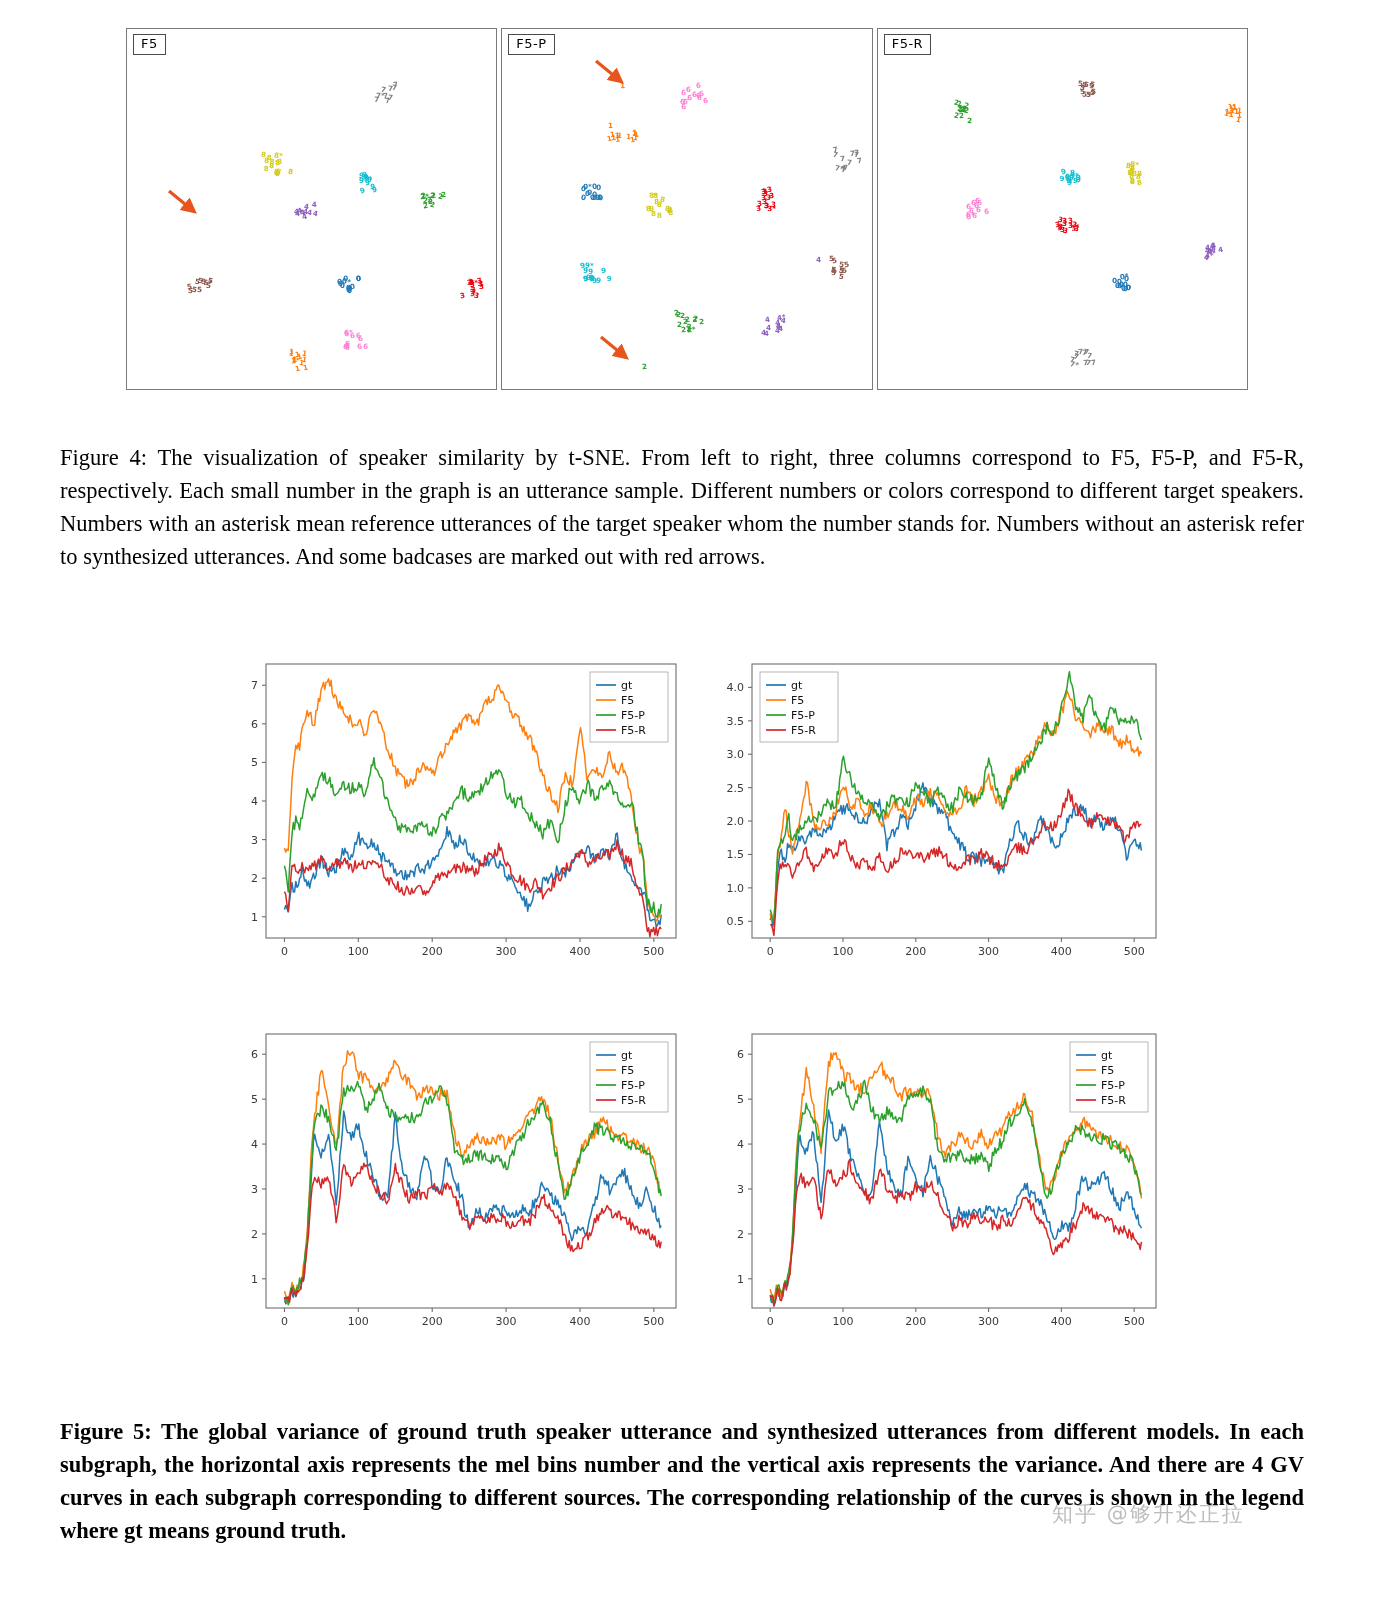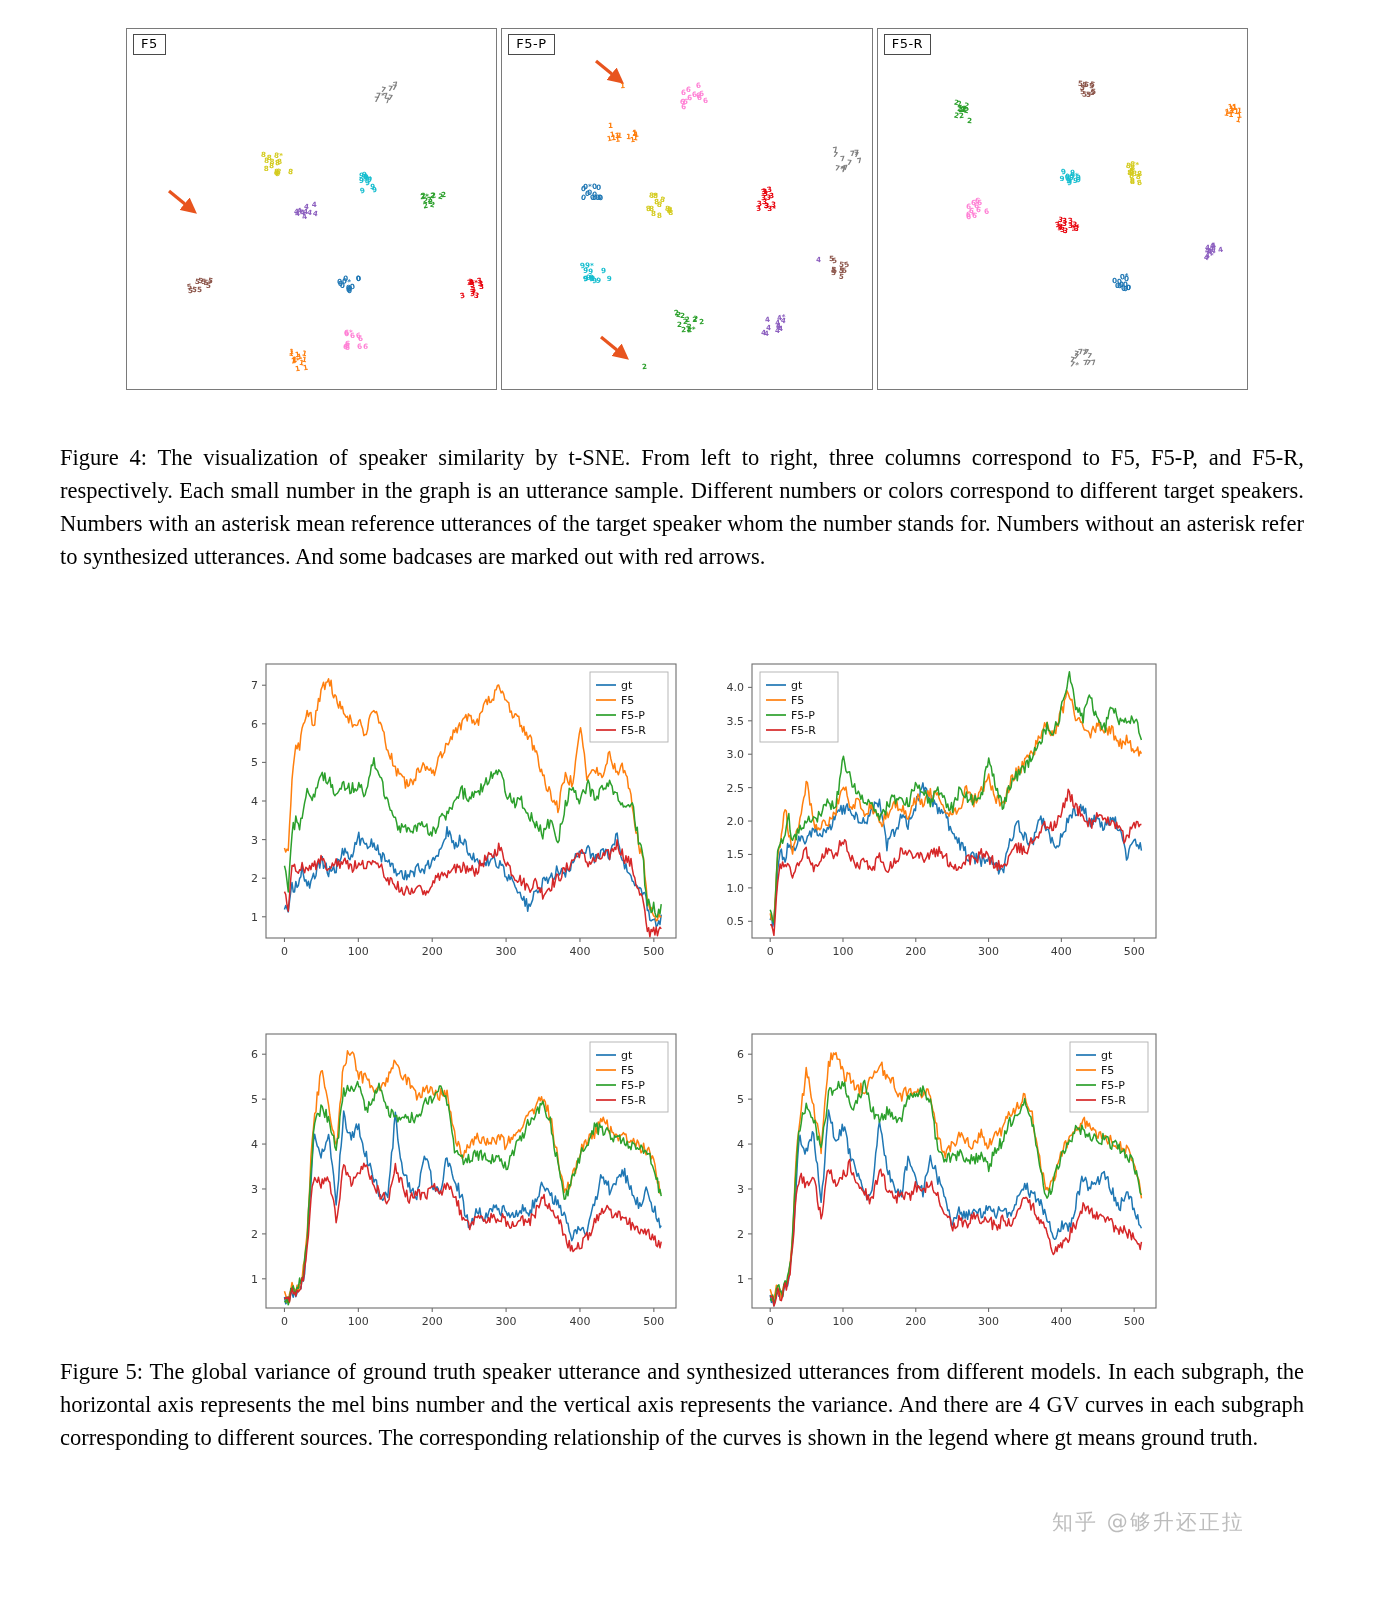--- a/index.html
+++ b/index.html
@@ -13,39 +13,39 @@
              letter-spacing:.5px;line-height:1.25;}
   .scatter{position:absolute;left:0;top:0;width:100%;height:100%;overflow:hidden;}
   .sp{position:absolute;font-family:"DejaVu Sans",sans-serif;font-size:7.2px;line-height:1;
       font-weight:700;white-space:pre;}
   .arrow{position:absolute;}
 
   
   .caption{position:absolute;font-family:"Liberation Serif",serif;font-size:22.5px;
            line-height:33px;text-align:justify;text-justify:inter-word;color:#000;}
   #cap4{left:60px;top:418px;width:1244px;}
-  #cap5{left:60px;top:1332px;width:1244px;}
+  #cap5{left:60px;top:1392px;width:1244px;font-weight:bold;}
 
   
   #fig5{position:absolute;left:180px;top:650px;width:1020px;height:730px;}
   .gv-cell{position:absolute;width:470px;height:330px;}
   #gv0{left:40px;top:0;}
   #gv1{left:520px;top:0;}
   #gv2{left:40px;top:370px;}
   #gv3{left:520px;top:370px;}
   .gv-cell svg{display:block;width:470px;height:330px;}
   .tick-lbl{font-family:"DejaVu Sans",sans-serif;font-size:11px;fill:#3a3a3a;}
   .legend-lbl{font-family:"DejaVu Sans",sans-serif;font-size:11px;fill:#111;}
 
   
   #watermark{position:absolute;left:1048px;top:1492px;width:256px;height:66px;
              opacity:.40;pointer-events:none;}
   #watermark .wm-line{font-family:"DejaVu Sans",sans-serif;color:#5a5a5a;
              font-size:21px;letter-spacing:2px;white-space:nowrap;}
-  #watermark .wm-a{position:absolute;left:4px;top:16px;}
+  #watermark .wm-a{position:absolute;left:4px;top:8px;}
   #watermark .wm-b{position:absolute;left:22px;top:30px;font-size:22px;}
 </style>
 </head>
 <body>
 
 <div id="fig4">
     <div class="tsne-panel">
       <div class="panel-tag">F5</div>
       <div class="scatter">
         <span class="sp" style="left: 66.9456%; top: 18.5315%; color: rgb(127, 127, 127); transform: rotate(3deg);">7</span>

